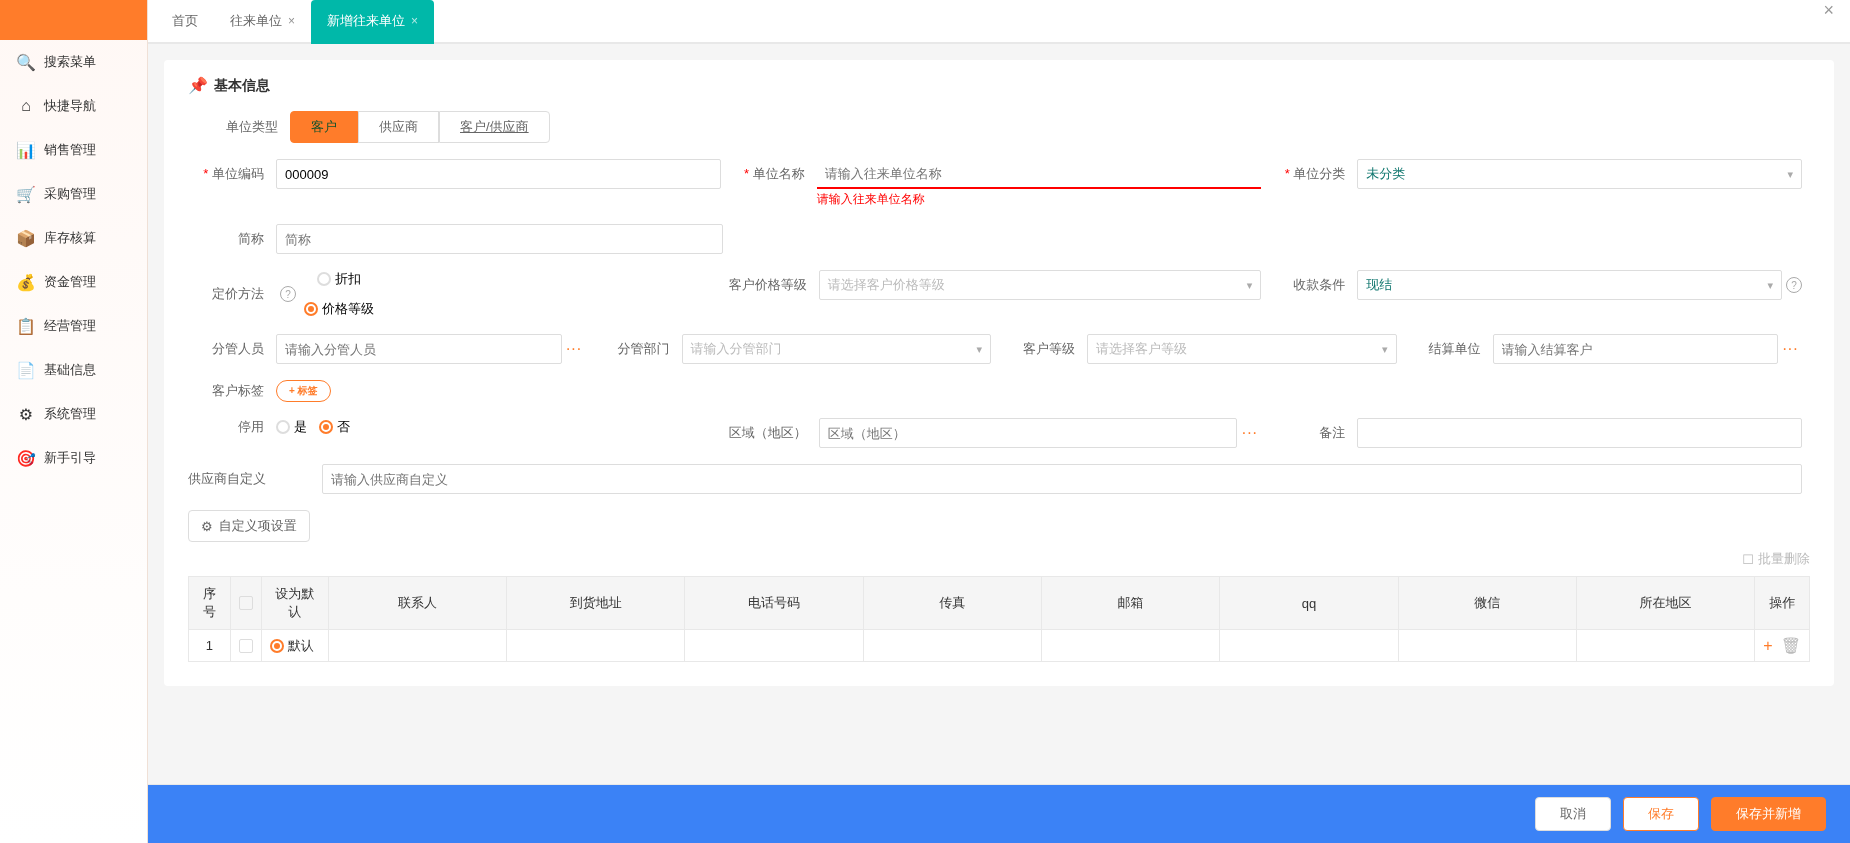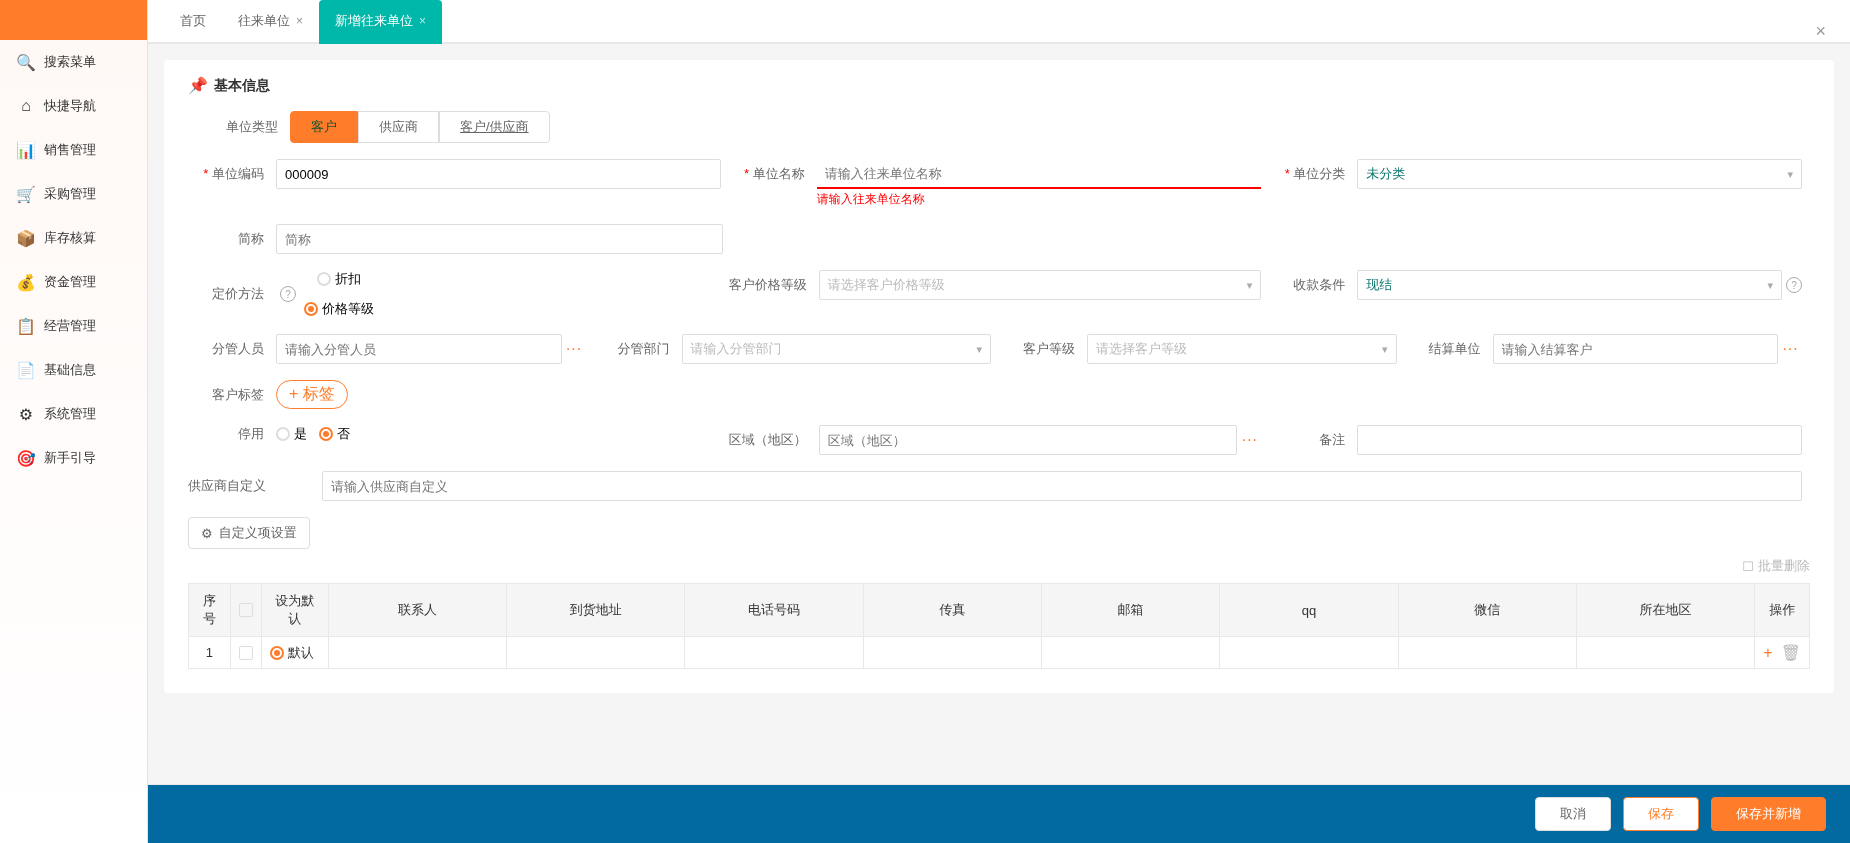--- a/index.html
+++ b/index.html
@@ -31,24 +31,24 @@
       flex: 1;
       display: flex;
       flex-direction: column;
       overflow: hidden;
     }
 
     
     .tab-bar {
       background: #fff;
       display: flex;
-      align-items: flex-end;
+      align-items: flex-start;
       border-bottom: 2px solid #e8e8e8;
       height: 44px;
-      padding: 0 16px;
+      padding: 0 8px;
     }
     .tab {
       display: flex; align-items: center; padding: 0 16px; height: 44px; cursor: pointer; font-size: 13px; color: #666; gap: 6px; border-bottom: 2px solid transparent; margin-bottom: -2px;
     }
     .tab.active {
       background: #00b8a9;
       color: #fff;
       border-radius: 4px 4px 0 0;
       border-bottom: 2px solid #00b8a9;
     }
@@ -103,39 +103,39 @@
     .chevron { color: #aaa; font-size: 11px; }
 
     
     .radio-group { display: flex; align-items: center; gap: 12px; }
     .radio-item { display: flex; align-items: center; gap: 4px; cursor: pointer; }
     .radio-circle { width: 14px; height: 14px; border-radius: 50%; border: 2px solid #ddd; display: flex; align-items: center; justify-content: center; }
     .radio-circle.checked { border-color: #ff7c2a; }
     .radio-inner { width: 6px; height: 6px; border-radius: 50%; background: #ff7c2a; }
 
     
-    .tag-btn { border: 1px solid #ff7c2a; color: #ff7c2a; border-radius: 20px; padding: 3px 12px; font-size: 16px; cursor: pointer; background: #fff; display: flex; align-items: center; gap: 4px; }
+    .tag-btn { border: 1px solid #ff7c2a; color: #ff7c2a; border-radius: 20px; padding: 3px 12px; font-size: 10px; cursor: pointer; background: #fff; display: flex; align-items: center; gap: 4px; font-weight: bold; }
 
     
     .ellipsis-btn { color: #ff7c2a; cursor: pointer; padding: 0 4px; font-size: 16px; }
 
     
     .help-icon { width: 16px; height: 16px; border-radius: 50%; border: 1px solid #aaa; display: flex; align-items: center; justify-content: center; font-size: 10px; color: #aaa; cursor: pointer; margin-left: 4px; }
 
     
     .custom-btn { display: flex; align-items: center; gap: 6px; border: 1px solid #ddd; border-radius: 4px; padding: 6px 12px; font-size: 13px; color: #666; background: #fff; cursor: pointer; }
 
     
     .data-table { width: 100%; border-collapse: collapse; margin-top: 8px; }
     .data-table th { background: #f5f5f5; border: 1px solid #e8e8e8; padding: 8px 8px; font-size: 13px; color: #333; font-weight: normal; text-align: center; }
     .data-table td { border: 1px solid #e8e8e8; padding: 6px 8px; font-size: 13px; color: #333; text-align: center; }
 
     
     .bottom-bar {
-      background: #0369a1;
+      background: #3b82f6;
       border-top: 1px solid #e8e8e8;
       padding: 12px 24px;
       display: flex;
       justify-content: flex-end;
       gap: 12px;
       flex-shrink: 0;
     }
     .btn { padding: 7px 24px; border-radius: 4px; font-size: 13px; cursor: pointer; border: 1px solid #ddd; }
     .btn-cancel { background: #fff; color: #666; }
     .btn-save { background: #fff; color: #ff7c2a; border-color: #ff7c2a; }

